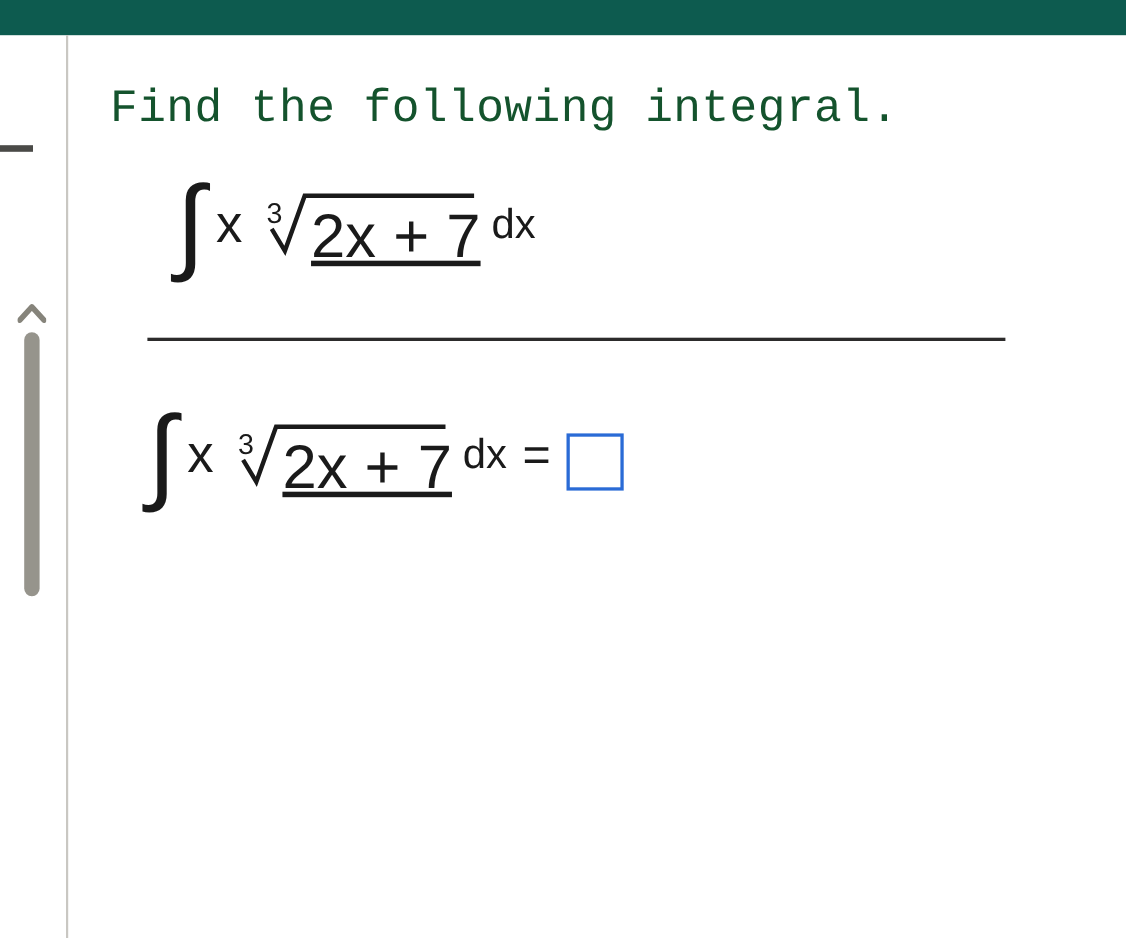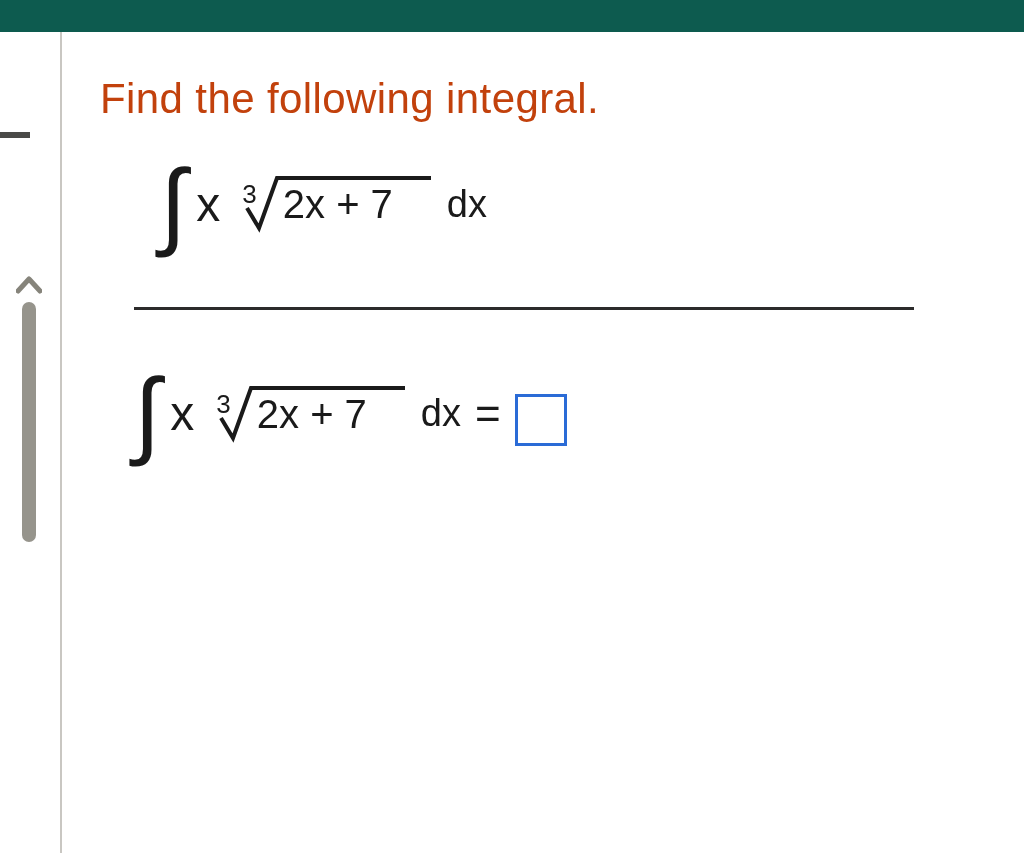--- a/index.html
+++ b/index.html
@@ -59,23 +59,24 @@
 
   .content {
     position: absolute;
     left: 100px;
     top: 75px;
     width: 900px;
   }
 
   .prompt {
     font-size: 42px;
-    color: #c2410c;
+    color: #14532d;
     letter-spacing: 0.4px;
     margin-bottom: 38px;
+    font-family: Liberation Mono, monospace;
   }
 
   .math-row {
     display: flex;
     align-items: center;
     font-size: 48px;
     color: #1a1a1a;
   }
 
   .indent {
@@ -113,22 +114,23 @@
   }
 
   .root-symbol svg {
     display: block;
   }
 
   .radicand {
     position: absolute;
     left: 40px;
     top: 8px;
-    font-size: 40px;
+    font-size: 56px;
     white-space: nowrap;
+    text-decoration: underline;
   }
 
   .dx {
     font-size: 38px;
     margin-left: 10px;
   }
 
   .eq {
     font-size: 44px;
     margin: 0 14px;

